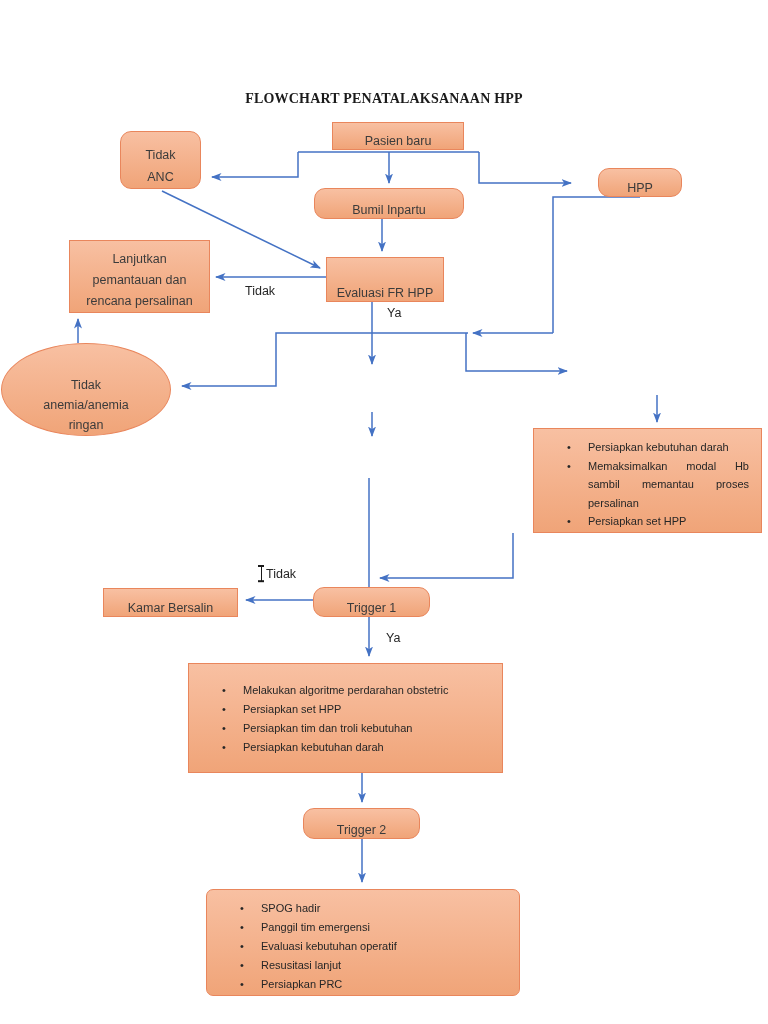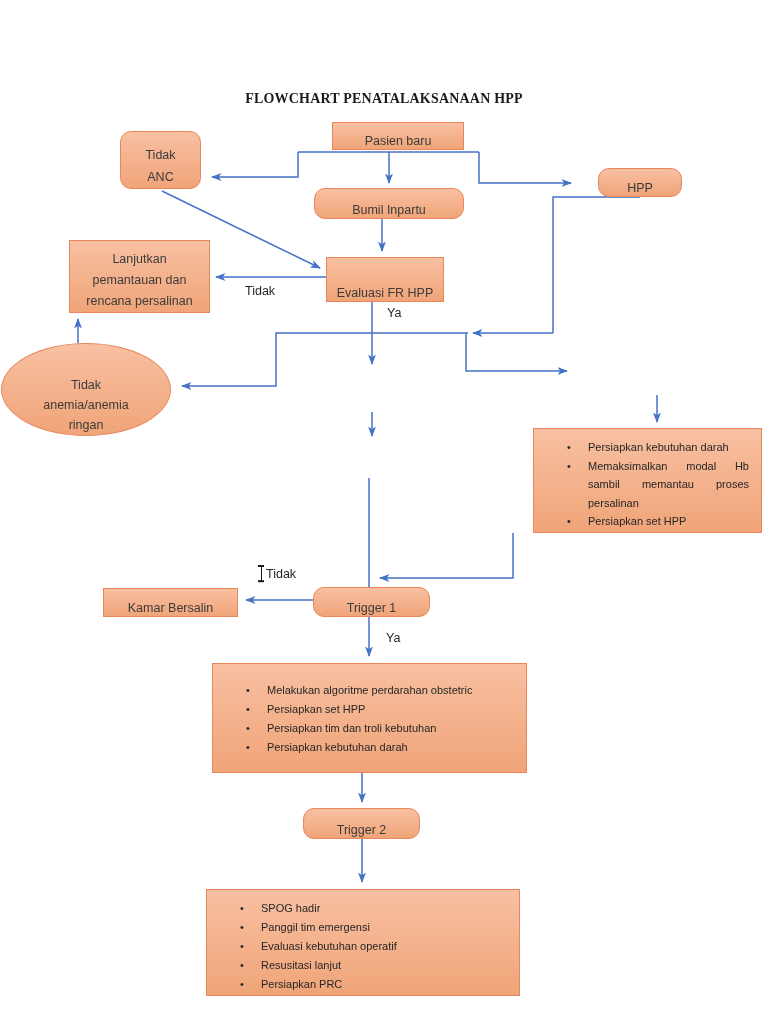--- a/index.html
+++ b/index.html
@@ -157,34 +157,34 @@
   <div class="node" style="left:103px; top:588px; width:135px; height:29px;">
     <span>Kamar Bersalin</span>
   </div>
 
   <div class="node round" style="left:313px; top:587px; width:117px; height:30px;">
     <span>Trigger 1</span>
   </div>
 
   <div class="edge-label" style="left:386px; top:631px;">Ya</div>
 
-  <div class="node bullets" style="left:212px; top:663px; width:315px; height:110px; padding-top:17px;">
+  <div class="node bullets" style="left:188px; top:663px; width:315px; height:110px; padding-top:17px;">
     <ul>
       <li>Melakukan algoritme perdarahan obstetric</li>
       <li>Persiapkan set HPP</li>
       <li>Persiapkan tim dan troli kebutuhan</li>
       <li>Persiapkan kebutuhan darah</li>
     </ul>
   </div>
 
   <div class="node round" style="left:303px; top:808px; width:117px; height:31px;">
     <span>Trigger 2</span>
   </div>
 
-  <div class="node bullets" style="left:206px; top:889px; width:314px; height:107px; padding-top:9px;">
+  <div class="node bullets" style="left:206px; top:889px; width:314px; height:107px; padding-top:9px;border-radius:7px;">
     <ul>
       <li>SPOG hadir</li>
       <li>Panggil tim emergensi</li>
       <li>Evaluasi kebutuhan operatif</li>
       <li>Resusitasi lanjut</li>
       <li>Persiapkan PRC</li>
     </ul>
   </div>
 
 </div>

